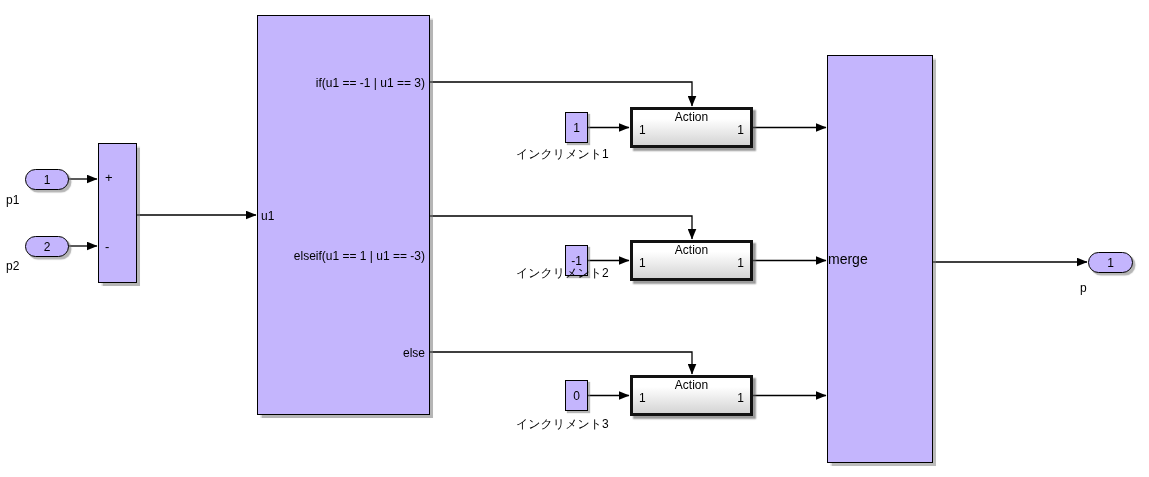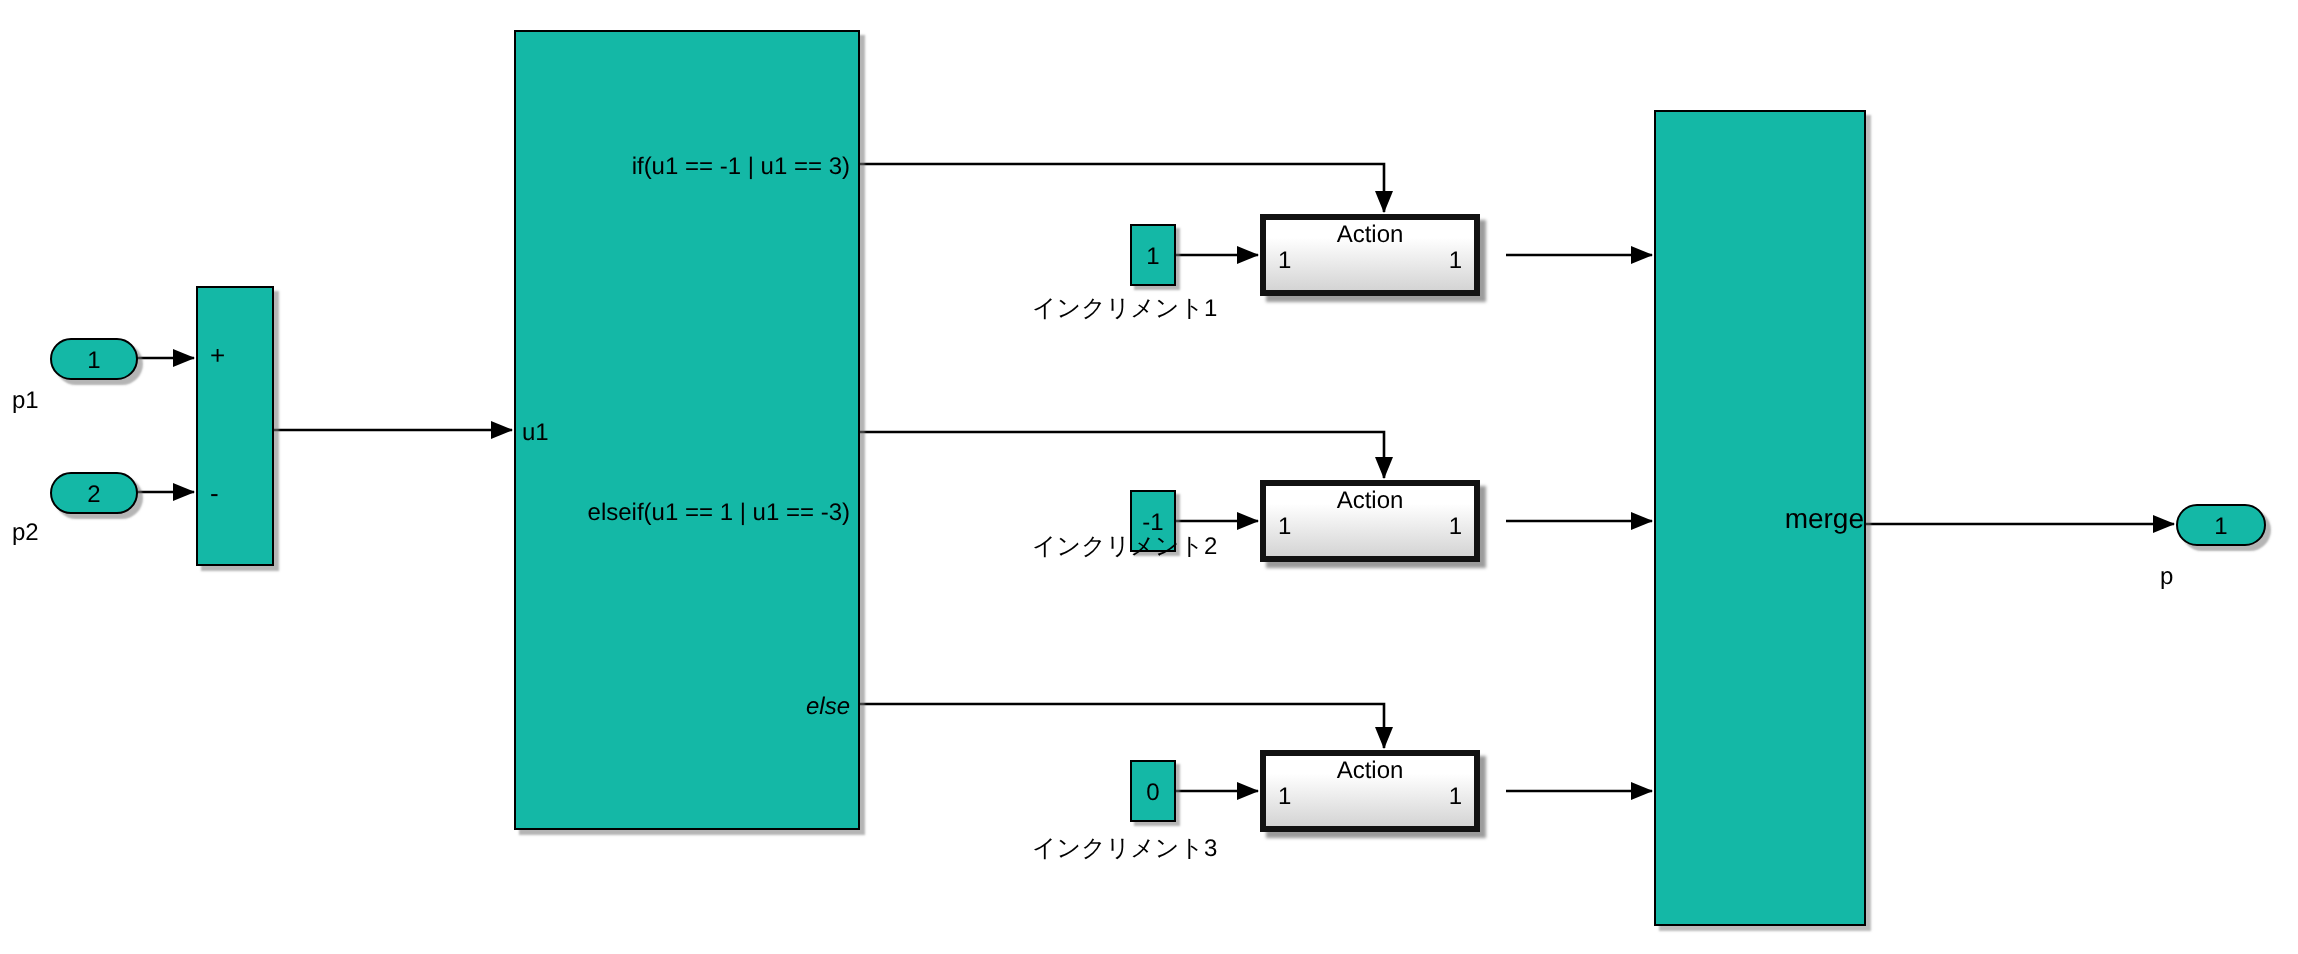--- a/index.html
+++ b/index.html
@@ -8,21 +8,21 @@
     width:1149px;height:477px;
     background:#ffffff;
     font-family:"Liberation Sans", sans-serif;
     color:#000;
     overflow:hidden;
   }
   .wires{position:absolute;left:0;top:0;width:1149px;height:477px;}
   .blk{
     position:absolute;
     box-sizing:border-box;
-    background:#14b8a6;
+    background:#c4b5fd;
     border:1.4px solid #000;
     font-size:12px;
   }
   .shadow{box-shadow:2.5px 2.5px 1px rgba(120,120,120,0.55);}
   .port-oval{
     width:44px;height:21px;
     border-radius:11px;
     display:flex;align-items:center;justify-content:center;
     border-width:1.6px;
   }
@@ -33,30 +33,30 @@
     white-space:nowrap;
   }
   .sum-sign{position:absolute;left:6px;font-size:13px;line-height:13px;}
   .if-text{position:absolute;font-size:12px;line-height:14px;white-space:nowrap;}
   .const-block{
     width:23px;height:31px;
     display:flex;align-items:center;justify-content:center;
     box-shadow:2px 2px 1px rgba(120,120,120,0.55);
   }
   .action{
-    width:110px;height:41px;
+    width:123px;height:41px;
     border:3px solid #121212;
     background:linear-gradient(180deg,#ffffff 25%,#d4d4d4 100%);
     box-shadow:3px 3px 1.5px rgba(90,90,90,0.6);
   }
   .action .title{position:absolute;left:0;right:0;top:1px;text-align:center;line-height:13px;}
   .action .pin-in{position:absolute;left:6px;top:14px;line-height:13px;}
   .action .pin-out{position:absolute;right:6px;top:14px;line-height:13px;}
   .merge{
-    display:flex;align-items:center;justify-content:flex-end;
+    display:flex;align-items:center;justify-content:flex-start;
     font-size:14px;
     box-shadow:2.5px 2.5px 1px rgba(120,120,120,0.5);
   }
 </style>
 </head>
 <body>
 
 <div class="canvas">
 
   <svg class="wires" viewBox="0 0 1149 477">
@@ -94,21 +94,21 @@
 
   <div class="blk shadow" style="left:98px;top:143px;width:39px;height:140px;">
     <span class="sum-sign" style="top:27px;">+</span>
     <span class="sum-sign" style="top:96px;">-</span>
   </div>
 
   <div class="blk shadow" style="left:257px;top:15px;width:173px;height:400px;">
     <span class="if-text" style="right:4px;top:60px;">if(u1 == -1 | u1 == 3)</span>
     <span class="if-text" style="left:3px;top:193px;text-align:center;">u1</span>
     <span class="if-text" style="right:4px;top:193px;margin-top:40px;">elseif(u1 == 1 | u1 == -3)</span>
-    <span class="if-text" style="right:4px;top:330px;font-style:italic;">else</span>
+    <span class="if-text" style="right:4px;top:330px;">else</span>
   </div>
 
   <div class="blk const-block" style="left:565px;top:112px;">
     <span>1</span>
   </div>
   <div class="free-label" style="left:516px;top:147px;width:120px;">インクリメント1</div>
 
   <div class="blk const-block" style="left:565px;top:245px;">
     <span>-1</span>
   </div>

